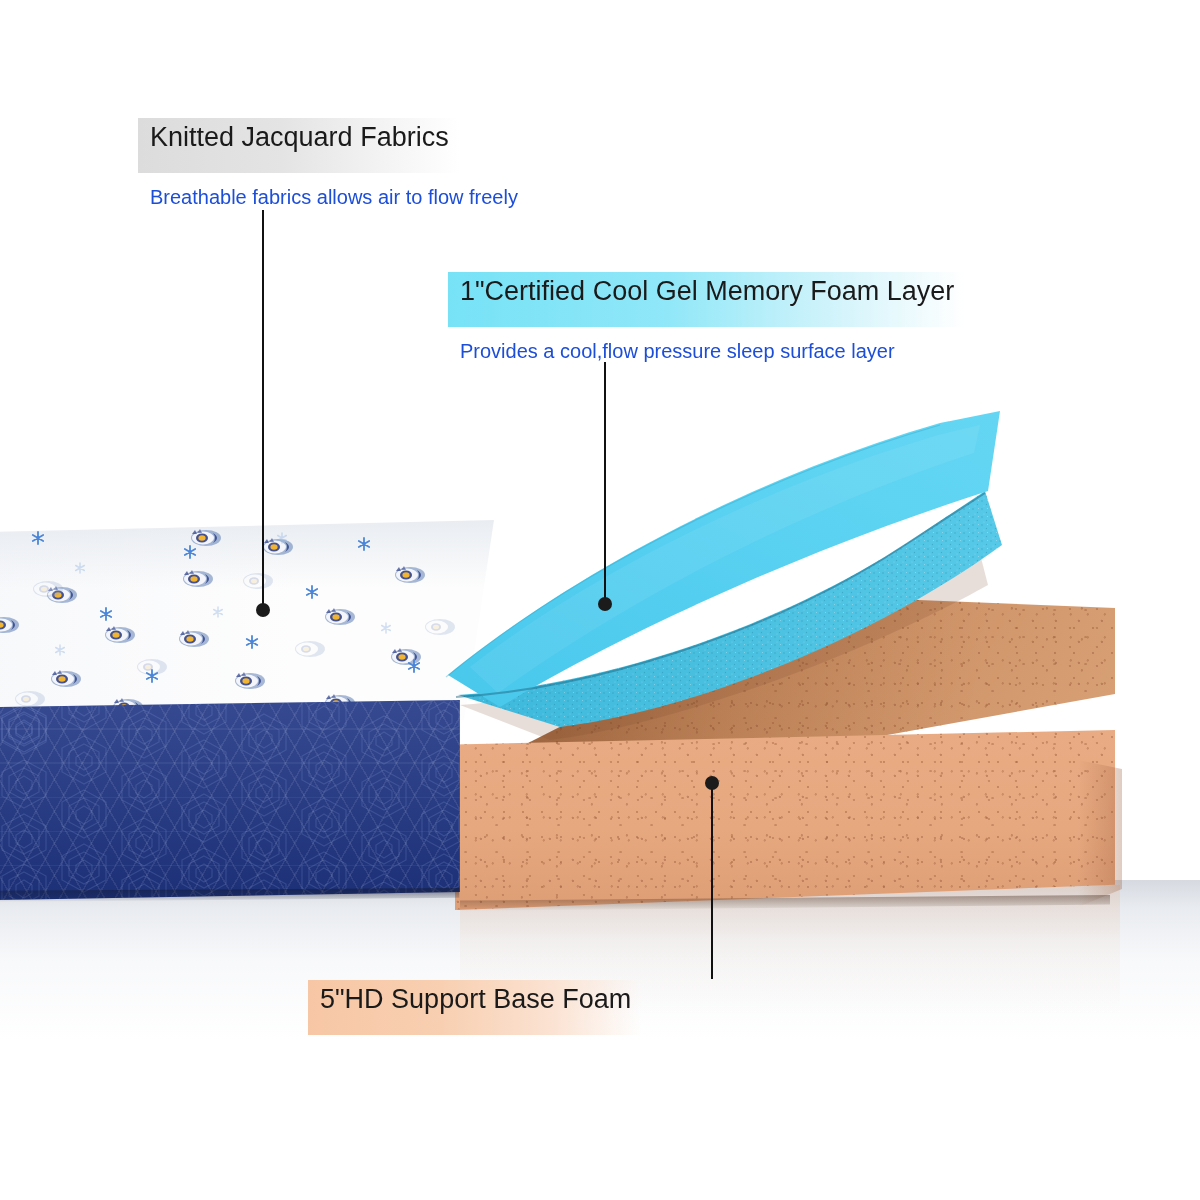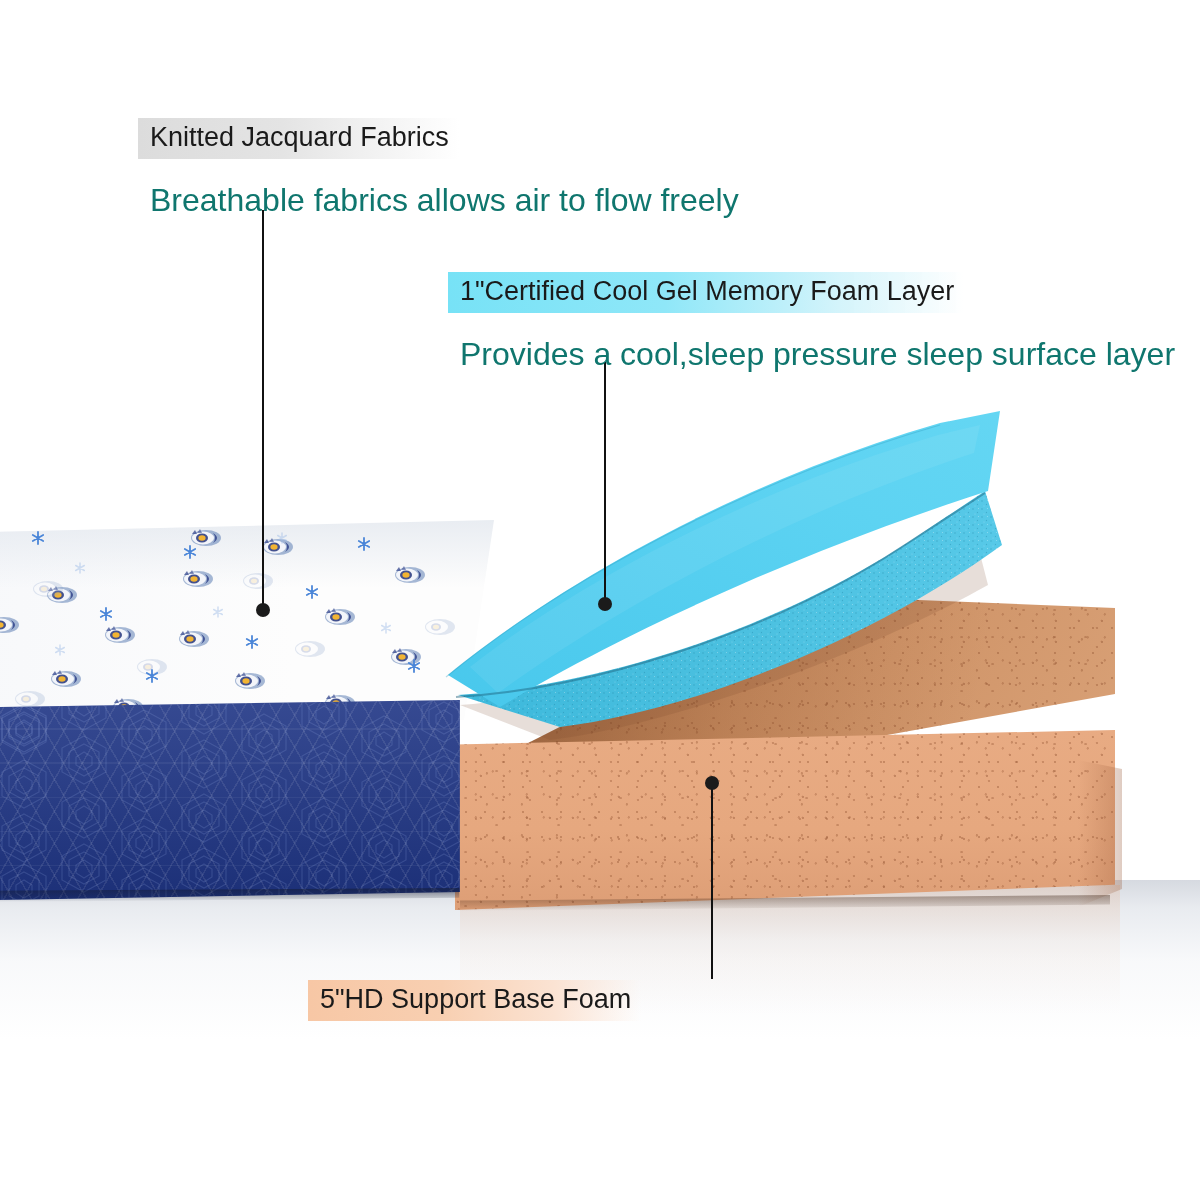--- a/index.html
+++ b/index.html
@@ -151,35 +151,35 @@
     top: 395px;
     width: 680px;
     height: 345px;
   }
   .gel-svg { position: absolute; inset: 0; }
 
   
   .callout { position: absolute; }
   .band {
     display: inline-block;
-    padding: 4px 10px 6px 12px;
+    padding: 4px 10px 20px 12px;
     font-size: 27px;
     color: #1a1a1a;
     white-space: nowrap;
     line-height: 1.16;
   }
   .band.gray   { background: linear-gradient(to right, #dcdcdc 0%, #e4e4e4 45%, rgba(255,255,255,0) 100%); }
   .band.cyan   { background: linear-gradient(to right, #77e2f6 0%, #8fe7f8 42%, #d4f4fb 76%, rgba(255,255,255,0) 100%); }
   .band.peach  { background: linear-gradient(to right, #f7c7a5 0%, #f8cfb1 40%, #fbe3d3 74%, rgba(255,255,255,0) 100%); }
   .sub {
     display: block;
-    margin-top: 22px;
+    margin-top: 12px;
     padding-left: 12px;
-    font-size: 32px;
-    color: #0f766e;
+    font-size: 20px;
+    color: #1d4ed8;
     white-space: nowrap;
     line-height: 1.2;
   }
 
   
   .leader { position: absolute; background: #111; width: 2px; }
   .dot {
     position: absolute;
     width: 14px; height: 14px;
     border-radius: 50%;
@@ -381,20 +381,20 @@
   <div class="leader" style="left:711px; top:783px; height:196px;"></div>
   <div class="dot" style="left:705px; top:776px;"></div>
 
   <div class="callout" style="left:138px; top:118px;">
     <span class="band gray">Knitted Jacquard Fabrics</span>
     <span class="sub">Breathable fabrics allows air to flow freely</span>
   </div>
 
   <div class="callout" style="left:448px; top:272px;">
     <span class="band cyan">1"Certified Cool Gel Memory Foam Layer</span>
-    <span class="sub">Provides a cool,sleep pressure sleep surface layer</span>
+    <span class="sub">Provides a cool,flow pressure sleep surface layer</span>
   </div>
 
   <div class="callout" style="left:308px; top:980px;">
     <span class="band peach">5"HD Support Base Foam</span>
   </div>
 
 </div>
 
 </body></html>

